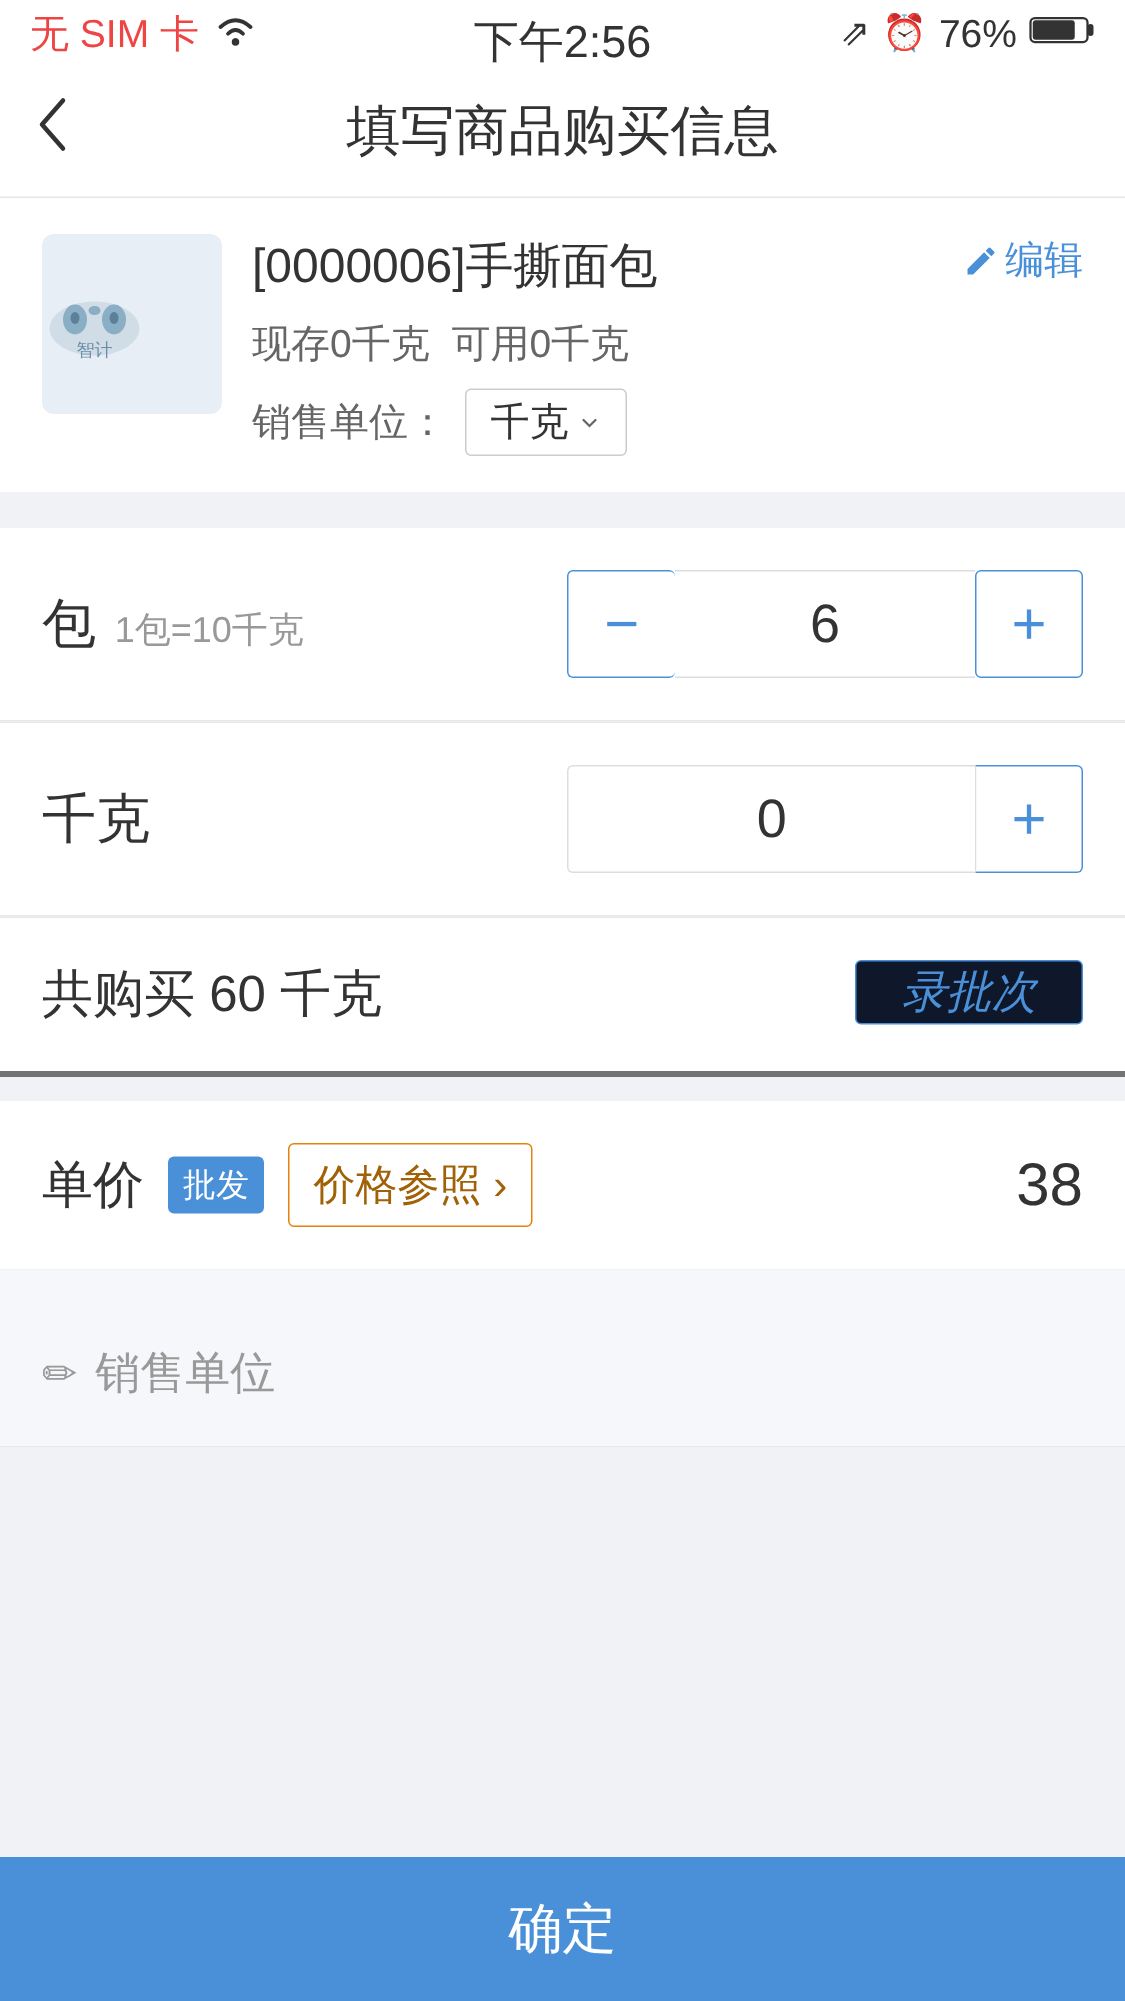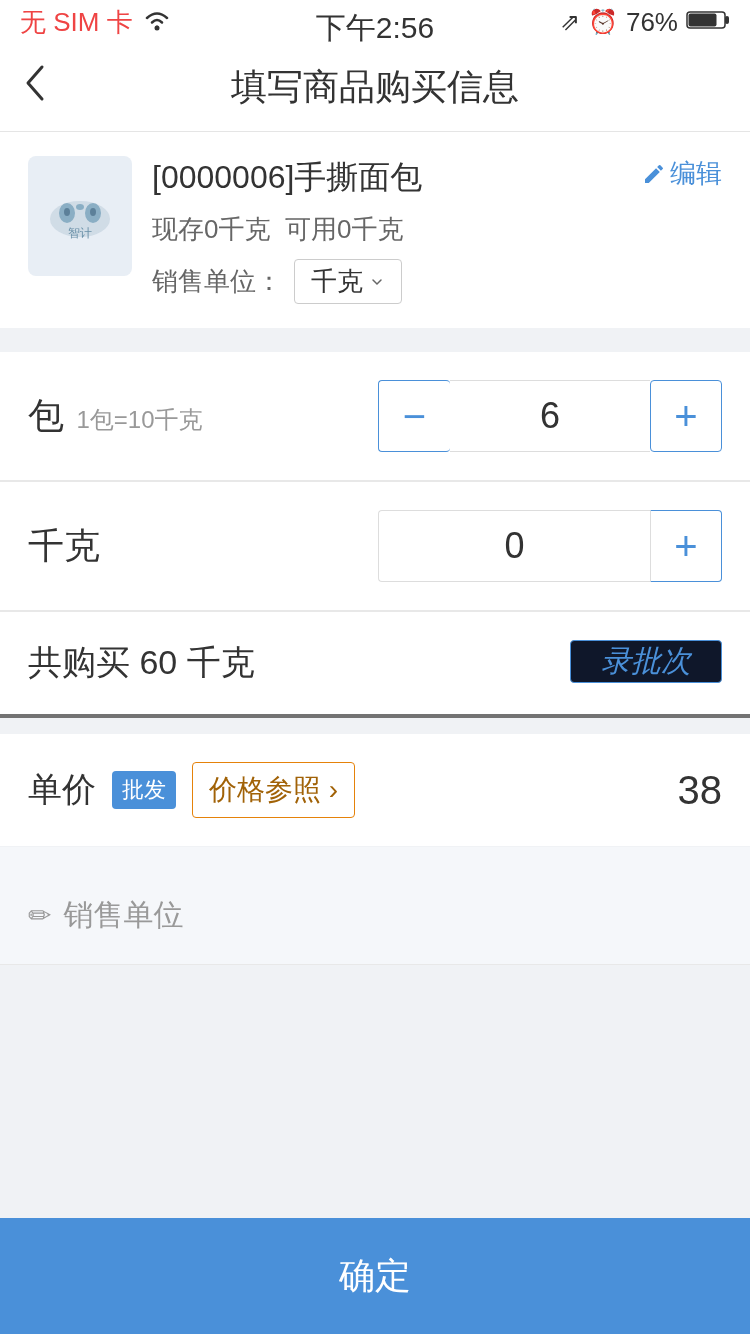--- a/index.html
+++ b/index.html
@@ -75,27 +75,27 @@
     
     .product-card {
       background: #fff;
       padding: 24px 28px;
       display: flex;
       align-items: flex-start;
       gap: 20px;
       border-bottom: 8px solid #f0f2f5;
     }
     .product-image {
-      width: 104px;
+      width: 120px;
       height: 120px;
       background: #e8eef5;
       border-radius: 8px;
       display: flex;
       align-items: center;
-      justify-content: center;
+      justify-content: flex-start;
       flex-shrink: 0;
       text-decoration: underline;
     }
     .product-info {
       flex: 1;
     }
     .product-title-row {
       display: flex;
       justify-content: space-between;
       align-items: flex-start;
@@ -320,21 +320,21 @@
       flex: 1;
       min-height: 360px;
     }
 
     
     .confirm-btn {
       position: fixed;
       bottom: 0;
       left: 0;
       width: 750px;
-      height: 116px;
+      height: 96px;
       background: #4a90d9;
       color: #fff;
       font-size: 36px;
       display: flex;
       align-items: center;
       justify-content: center;
       cursor: pointer;
       z-index: 100;
     }
 

